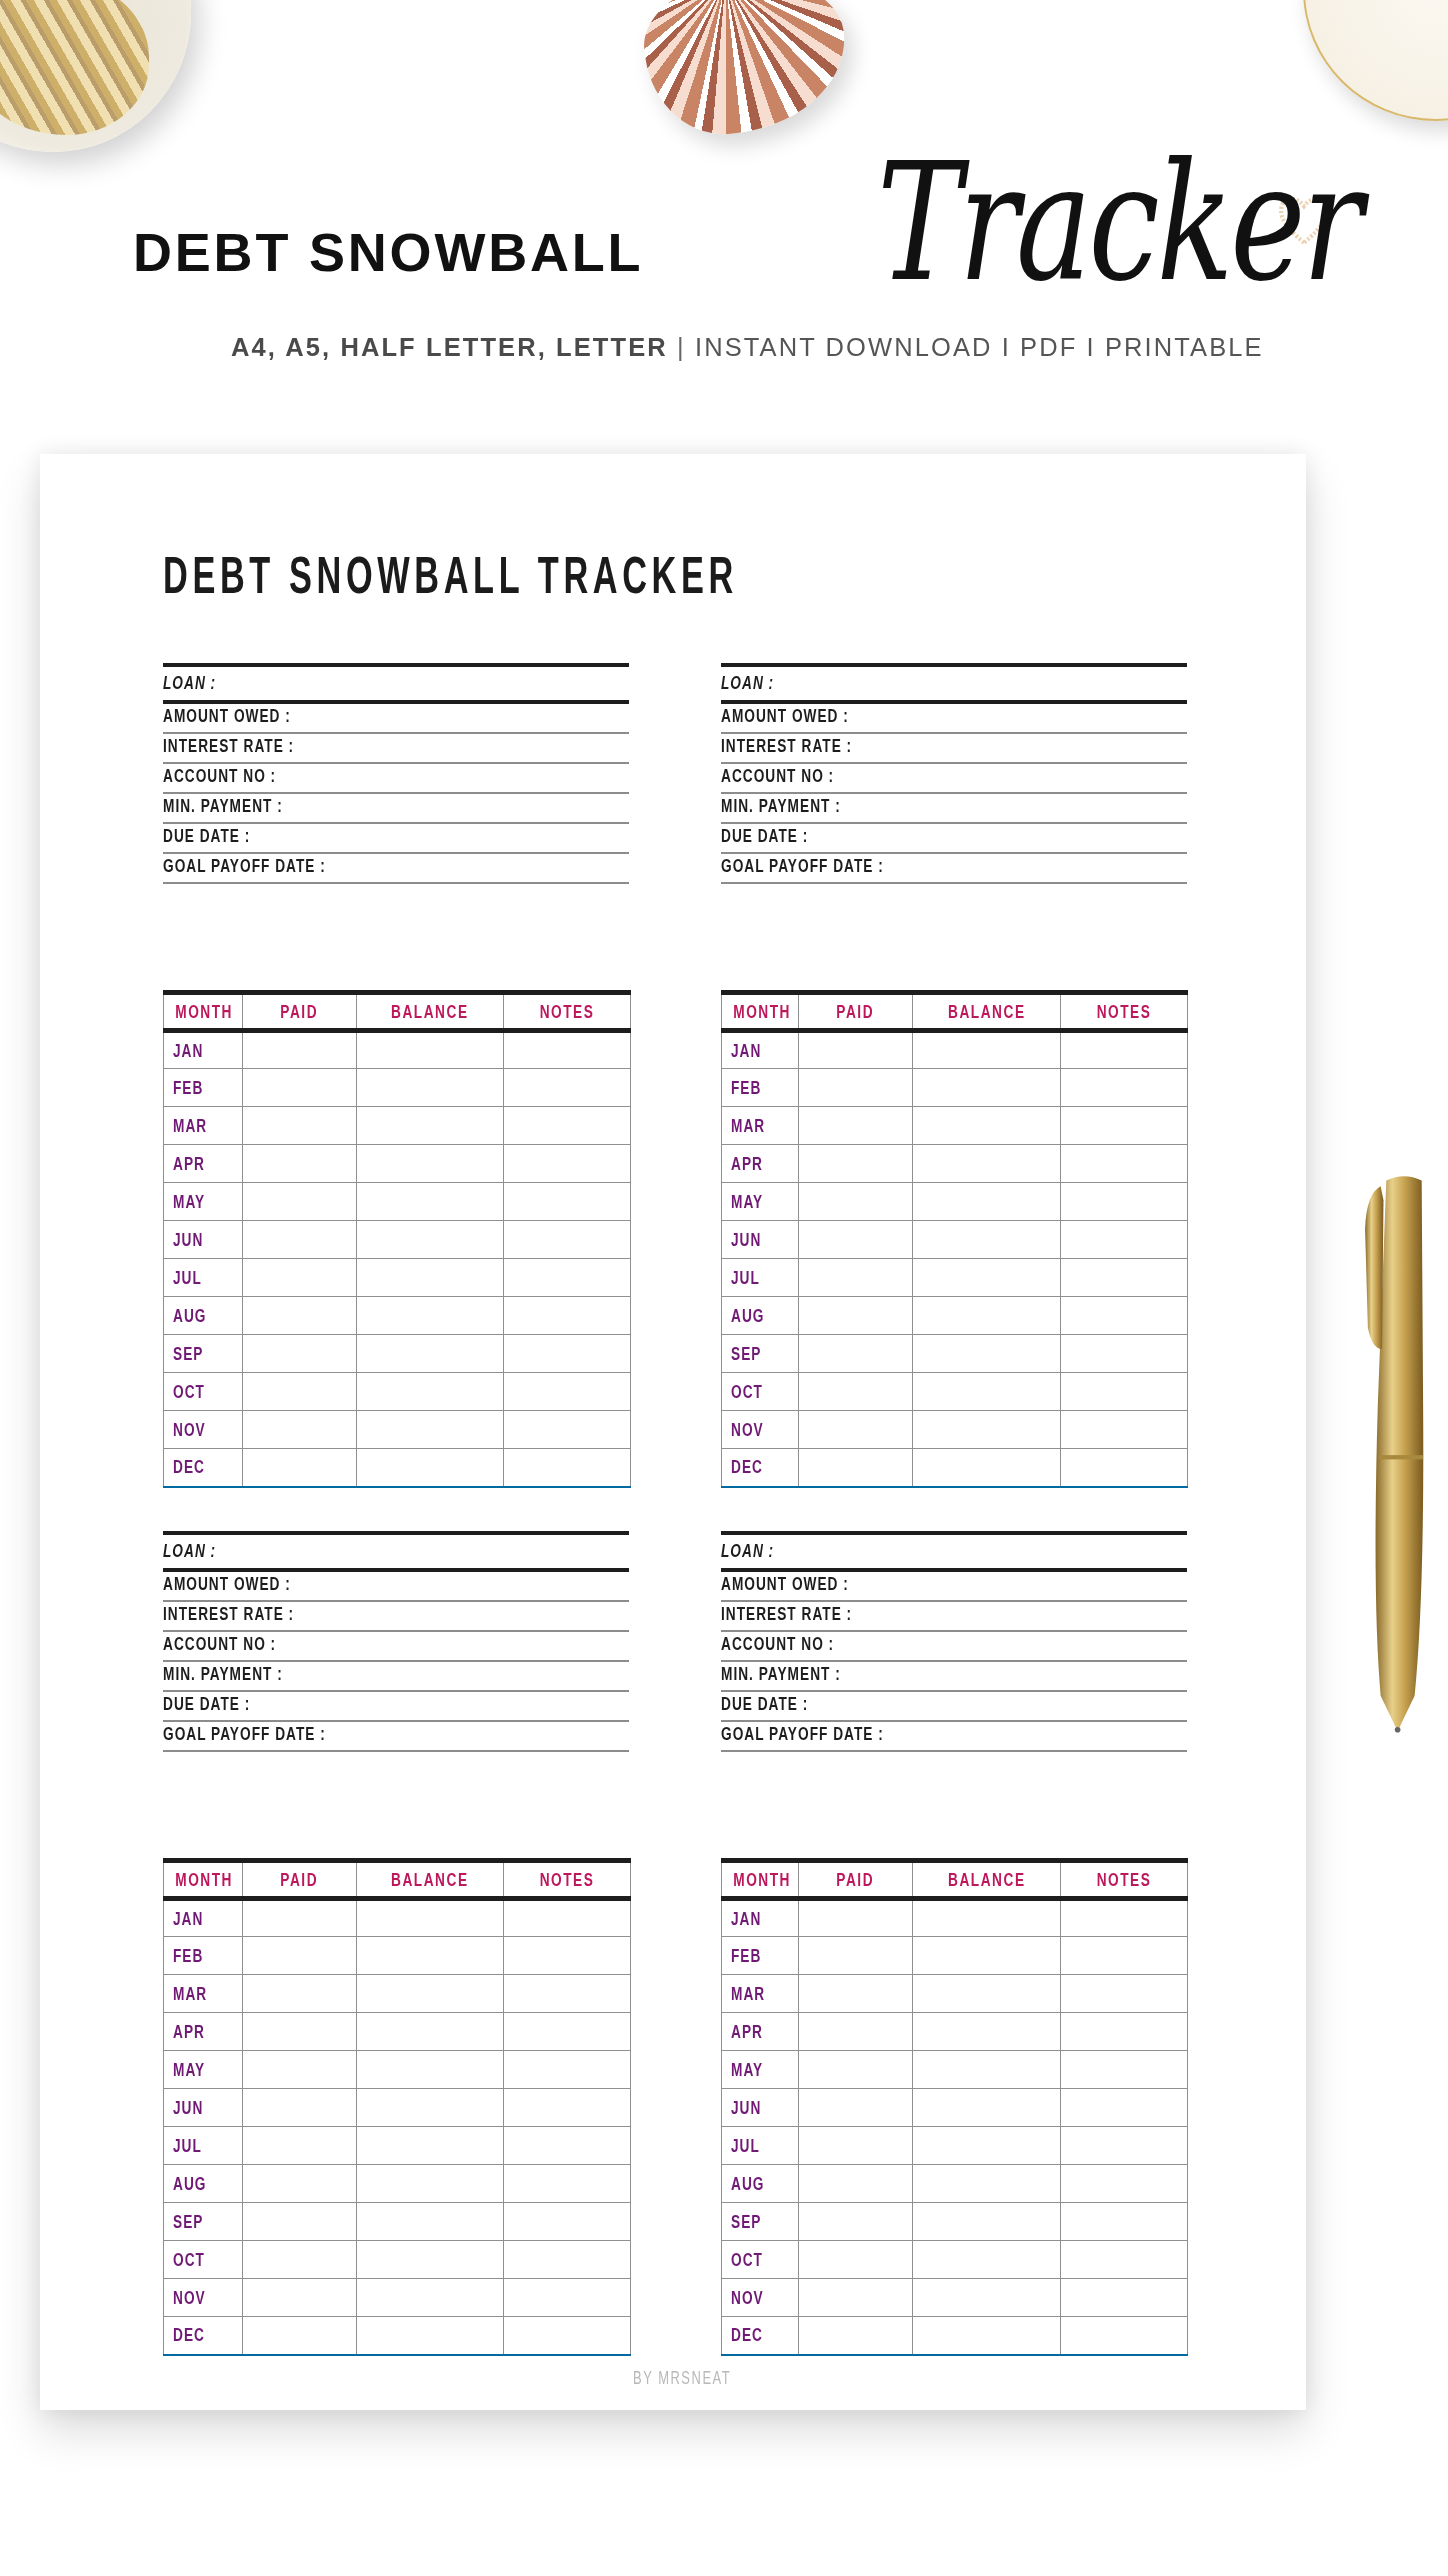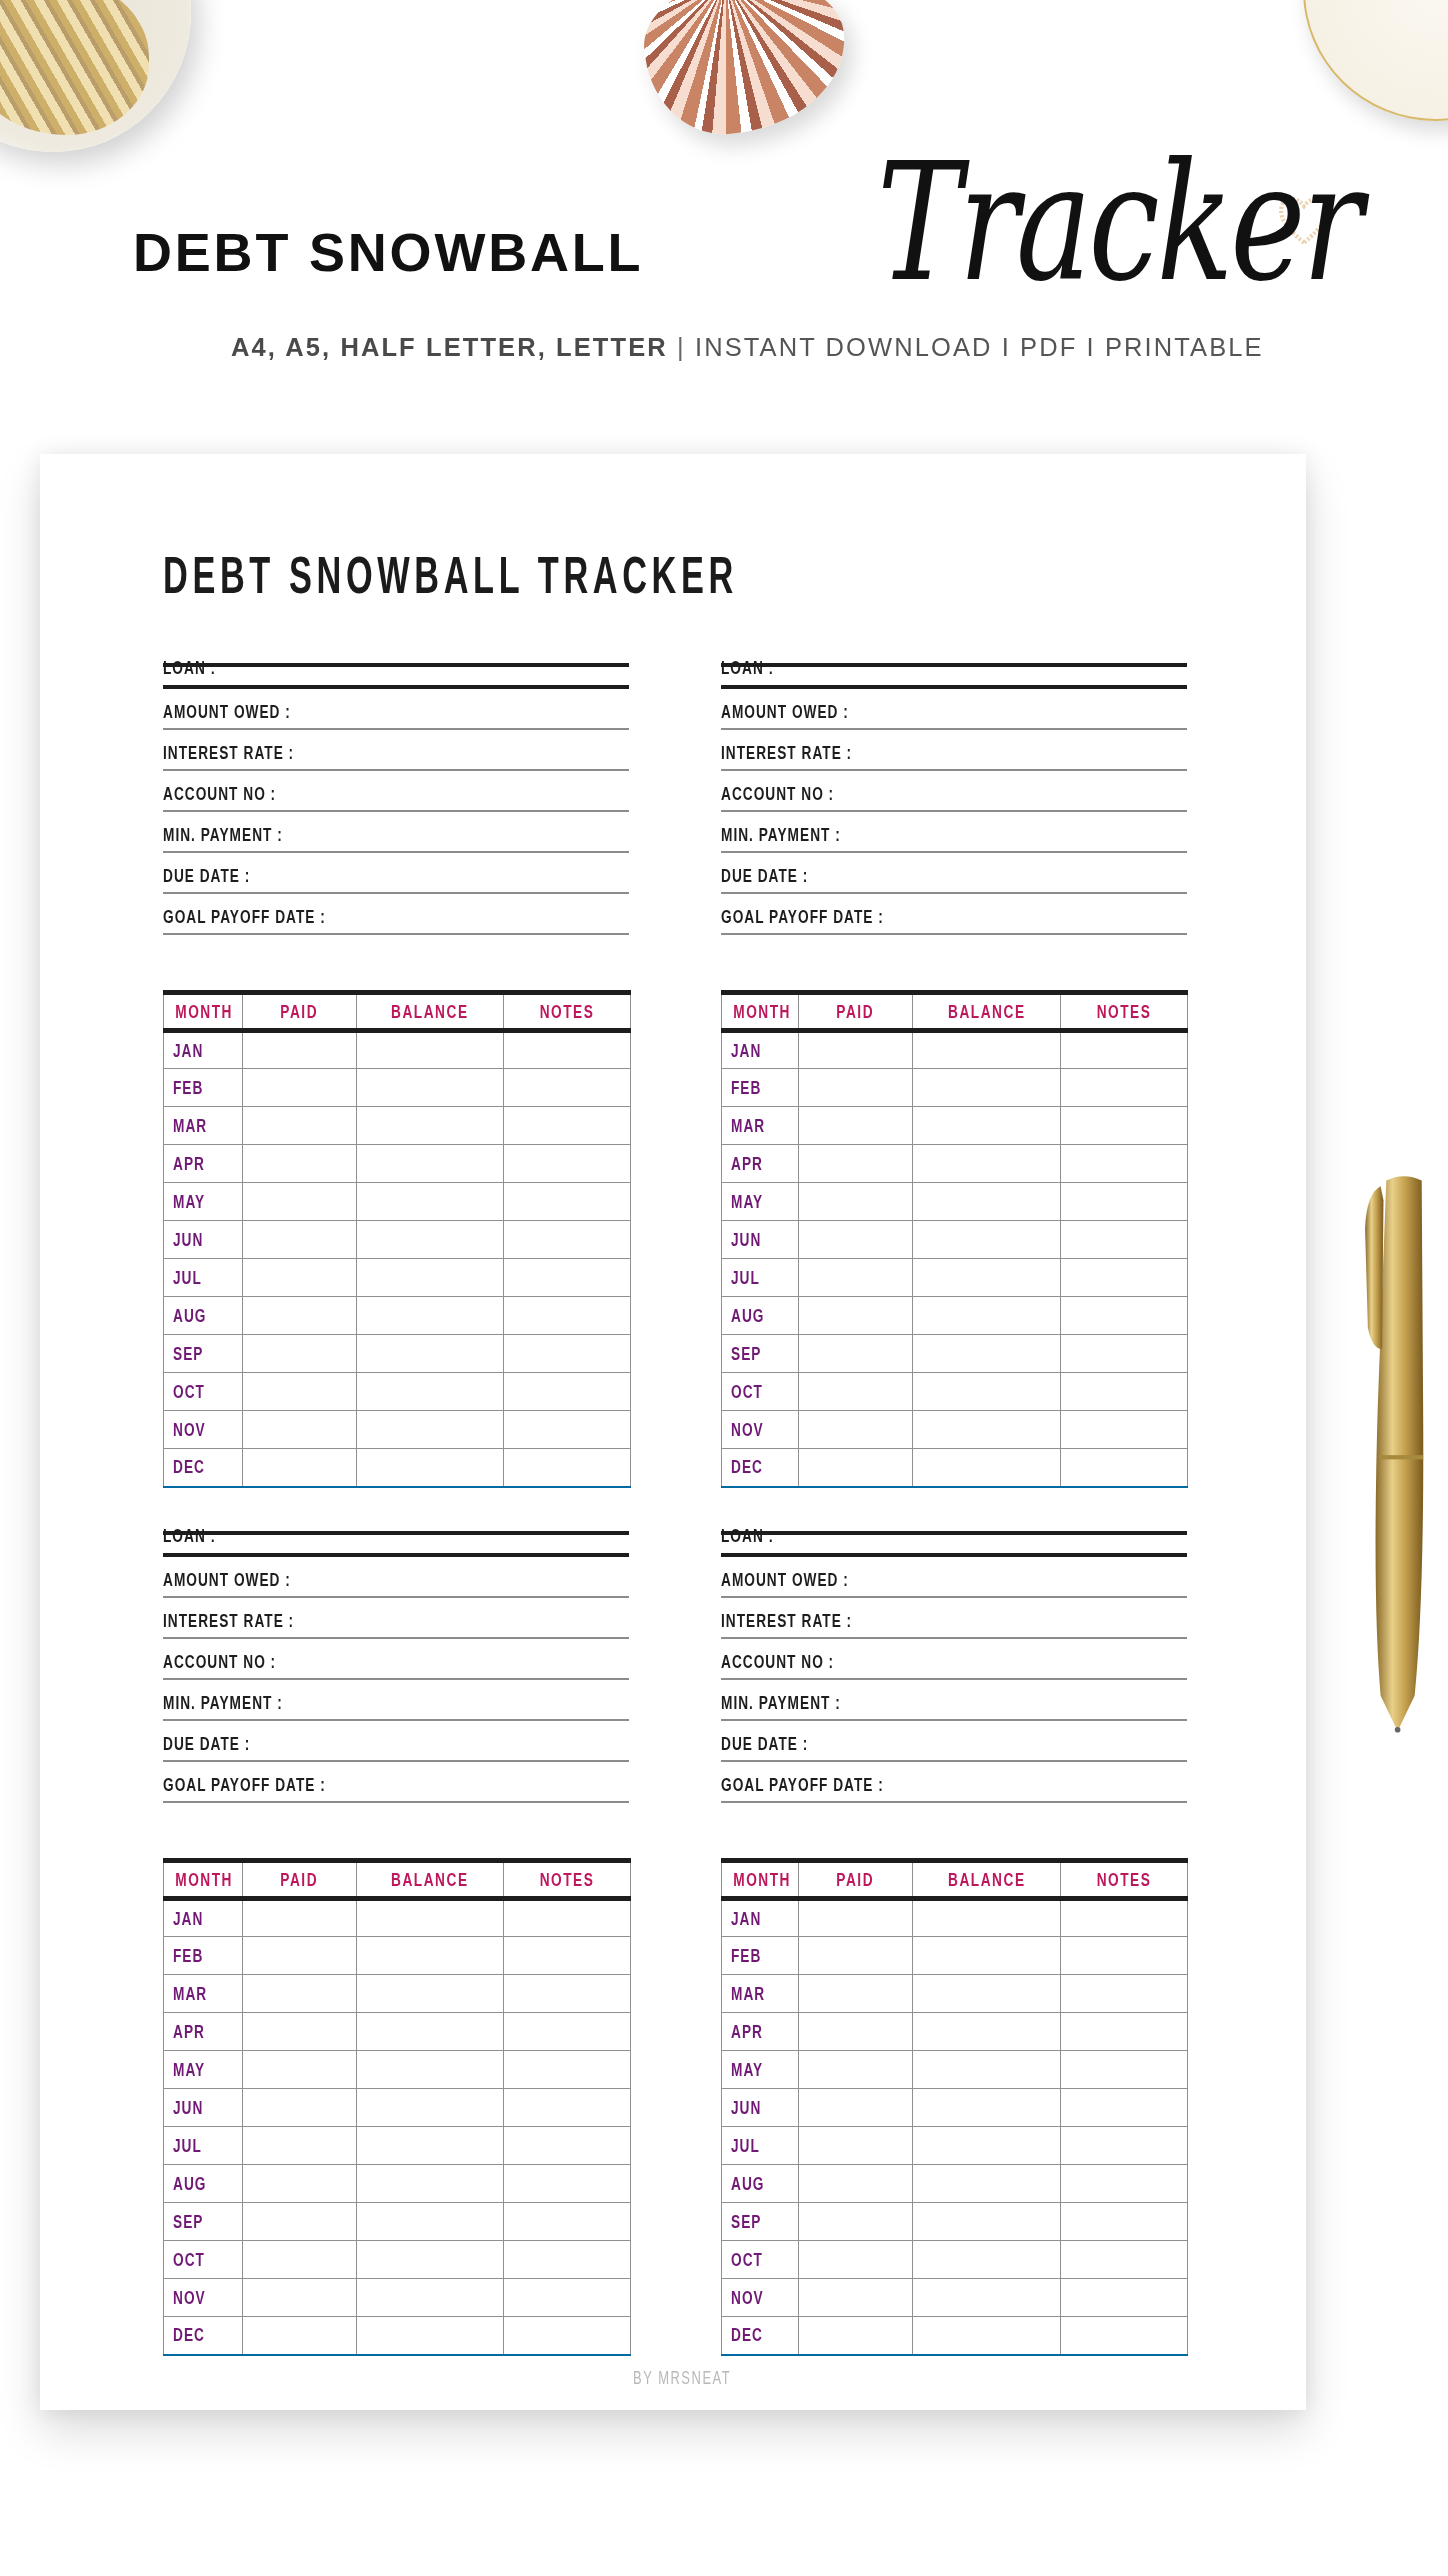--- a/index.html
+++ b/index.html
@@ -21,22 +21,22 @@
   .hdr-script{left:877px;top:141px;font-family:"DejaVu Serif",serif;font-style:italic;font-size:163px;color:#111;line-height:1;letter-spacing:-4.2px;transform:scaleX(0.78);transform-origin:left top;white-space:nowrap;font-weight:400;}
   .hdr-sub{left:231px;top:335px;font-size:25.5px;color:#555;letter-spacing:2.1px;white-space:nowrap;line-height:1;}
   .hdr-sub b{font-weight:700;color:#4a4a4a;text-align:right;}
   .hdr-sub .sep{color:#666;}
   
   .paper{left:40px;top:454px;width:1266px;height:1956px;background:#ffffff;box-shadow:0 21px 42px rgba(0,0,0,0.14),0 0 21px rgba(0,0,0,0.08);}
   .doc-title{left:163px;top:549px;font-size:52px;font-weight:700;color:#1b1b1b;line-height:1;letter-spacing:7px;transform:scaleX(0.66);transform-origin:left top;white-space:nowrap;}
   .cond{display:inline-block;transform:scaleX(0.72);transform-origin:left center;white-space:nowrap;}
   
   .info{position:absolute;width:466px;}
-  .info .row{position:relative;height:41px;border-bottom:2.1px solid #8c8c8c;box-sizing:border-box;}
-  .info .row.loan{height:26px;border-top:4.2px solid #1d1d1d;border-bottom:4.2px solid #1d1d1d;}
+  .info .row{position:relative;height:30px;border-bottom:2.1px solid #8c8c8c;box-sizing:border-box;}
+  .info .row.loan{height:41px;border-top:4.2px solid #1d1d1d;border-bottom:4.2px solid #1d1d1d;font-style:italic;}
   .info .lbl{position:absolute;left:0;bottom:7px;font-size:19px;font-weight:700;color:#1d1d1d;letter-spacing:1.4px;line-height:1;}
   .info .row.loan .lbl{bottom:8.5px;}
   
   table.tr{position:absolute;border-collapse:collapse;table-layout:fixed;}
   table.tr th,table.tr td{border:1.4px solid #8f8f8f;padding:0;box-sizing:border-box;}
   table.tr thead tr{height:38px;}
   table.tr thead th{border-top:5px solid #1d1d1d;border-bottom:5px solid #1d1d1d;font-size:19px;font-weight:700;color:#be185d;letter-spacing:2.1px;text-align:center;}
   table.tr tbody tr{height:38px;}
   table.tr tbody tr:last-child td{border-bottom:2px solid #0369a1;}
   table.tr td.m{font-size:19px;font-weight:700;color:#701a75;letter-spacing:1.4px;padding-left:9.2px;}

